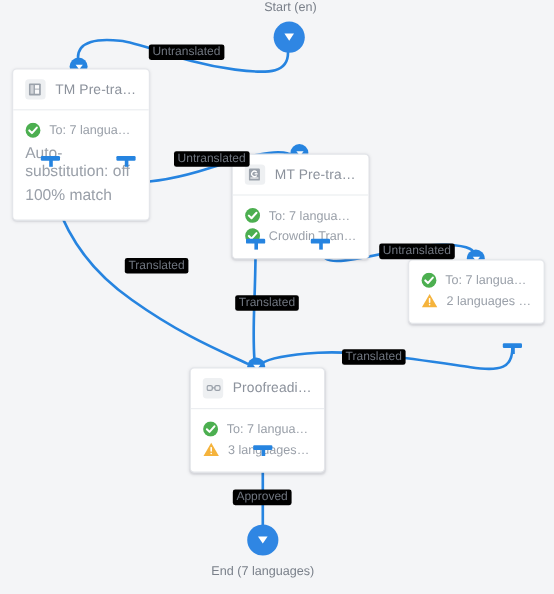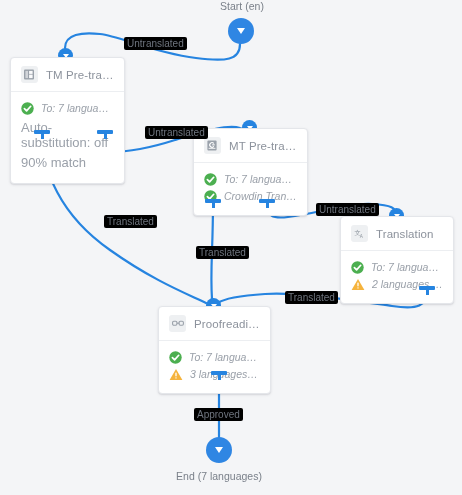--- a/index.html
+++ b/index.html
@@ -21,21 +21,21 @@
   }
   .node-head{
     display:flex;align-items:center;gap:8px;
     padding:8px 10px;border-bottom:1px solid #eceef1;
   }
   .node-title{
     font-size:11.5px;color:#8c929c;letter-spacing:.1px;white-space:nowrap;
     overflow:hidden;text-overflow:ellipsis;
   }
   .node-body{padding:6px 10px 8px 10px;}
-  .row{display:flex;gap:7px;margin:4px 0;font-style:italic;}
+  .row{display:flex;align-items:center;gap:7px;margin:4px 0;}
   .row-text{font-size:10.5px;color:#9aa0a9;white-space:nowrap;overflow:hidden;text-overflow:ellipsis;}
   .plain{font-size:13px;color:#9aa0a9;margin:5px 0 5px 0;}
 
   
   .tile{
     width:17px;height:17px;border-radius:3px;background:#eef0f2;
     display:flex;align-items:center;justify-content:center;flex:0 0 auto;
   }
   .dot-ok{width:13px;height:13px;flex:0 0 auto;}
   .dot-warn{width:14px;height:13px;flex:0 0 auto;}
@@ -114,21 +114,21 @@
     </div>
     <div class="node-body">
       <div class="row">
         <svg class="dot-ok" viewBox="0 0 13 13">
           <circle cx="6.5" cy="6.5" r="6.2" fill="#4caf50"></circle>
           <path d="M3.4 6.7 L5.6 8.9 L9.7 4.3" stroke="#ffffff" stroke-width="1.7" fill="none" stroke-linecap="round" stroke-linejoin="round"></path>
         </svg>
         <span class="row-text">To: 7 languages</span>
       </div>
       <div class="plain">Auto-substitution: off</div>
-      <div class="plain">90% match</div>
+      <div class="plain">100% match</div>
     </div>
   </div>
   <div class="out-port" style="left:34px;top:130px;">
     <span class="bar"></span>
       <span class="stem"></span>
   </div>
   <div class="out-port" style="left:97px;top:130px;">
     <span class="bar"></span>
       <span class="stem"></span>
   </div>
@@ -167,30 +167,20 @@
     <span class="bar"></span>
       <span class="stem"></span>
   </div>
   <div class="out-port" style="left:259px;top:199px;">
     <span class="bar"></span>
       <span class="stem"></span>
   </div>
 
   <div class="in-port" style="left:389px;top:208px;"></div>
   <div class="node" style="left:340px;top:216px;width:114px;">
-    <div class="node-head">
-      <span class="tile">
-        <svg width="11" height="11" viewBox="0 0 11 11">
-          <rect x="0.4" y="0.5" width="9.2" height="10" rx="1" fill="#eef0f2"></rect>
-          <text x="0.6" y="6.6" font-family="DejaVu Sans, sans-serif" font-size="6.2" fill="#8d949d">文</text>
-          <text x="5.7" y="9.6" font-family="Liberation Sans, sans-serif" font-size="4.6" fill="#8d949d">A</text>
-        </svg>
-      </span>
-      <span class="node-title">Translation</span>
-    </div>
     <div class="node-body">
       <div class="row">
         <svg class="dot-ok" viewBox="0 0 13 13">
           <circle cx="6.5" cy="6.5" r="6.2" fill="#4caf50"></circle>
           <path d="M3.4 6.7 L5.6 8.9 L9.7 4.3" stroke="#ffffff" stroke-width="1.7" fill="none" stroke-linecap="round" stroke-linejoin="round"></path>
         </svg>
         <span class="row-text">To: 7 languages</span>
       </div>
       <div class="row">
         <svg class="dot-warn" viewBox="0 0 14 13">

